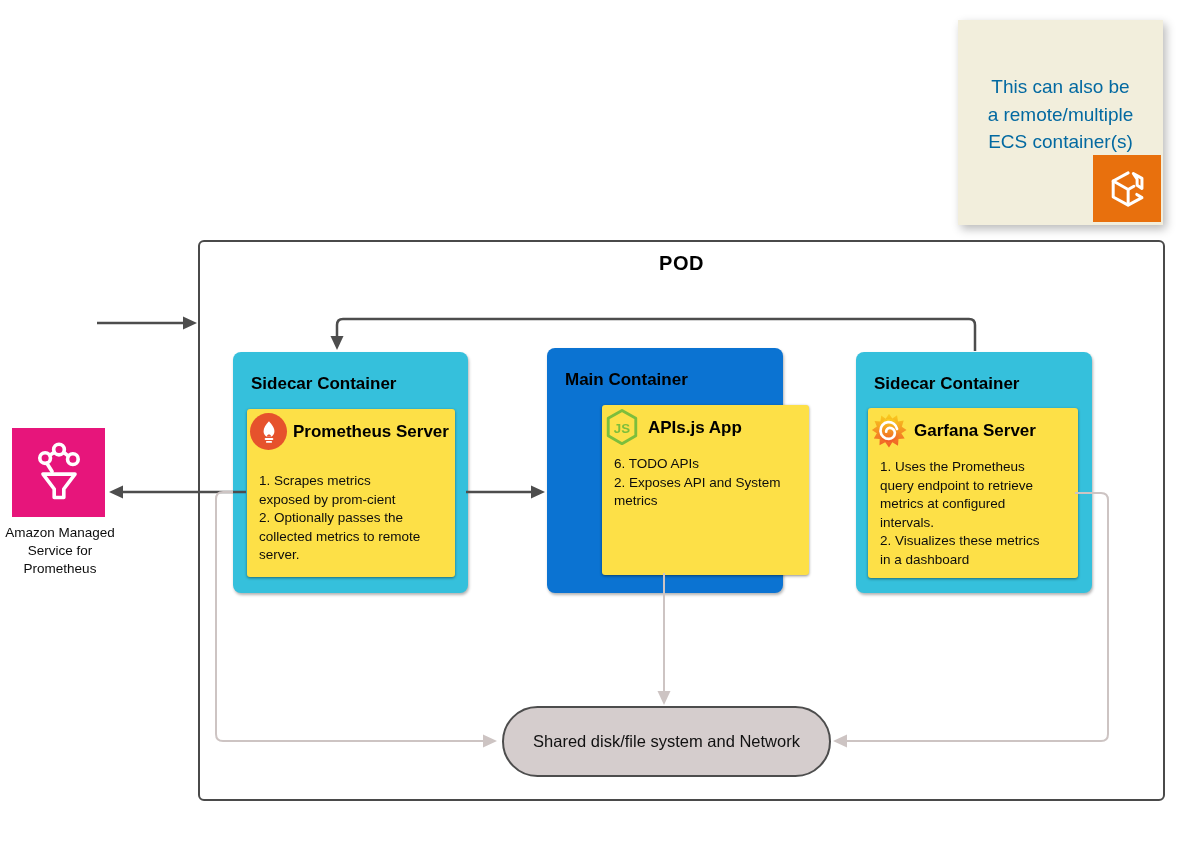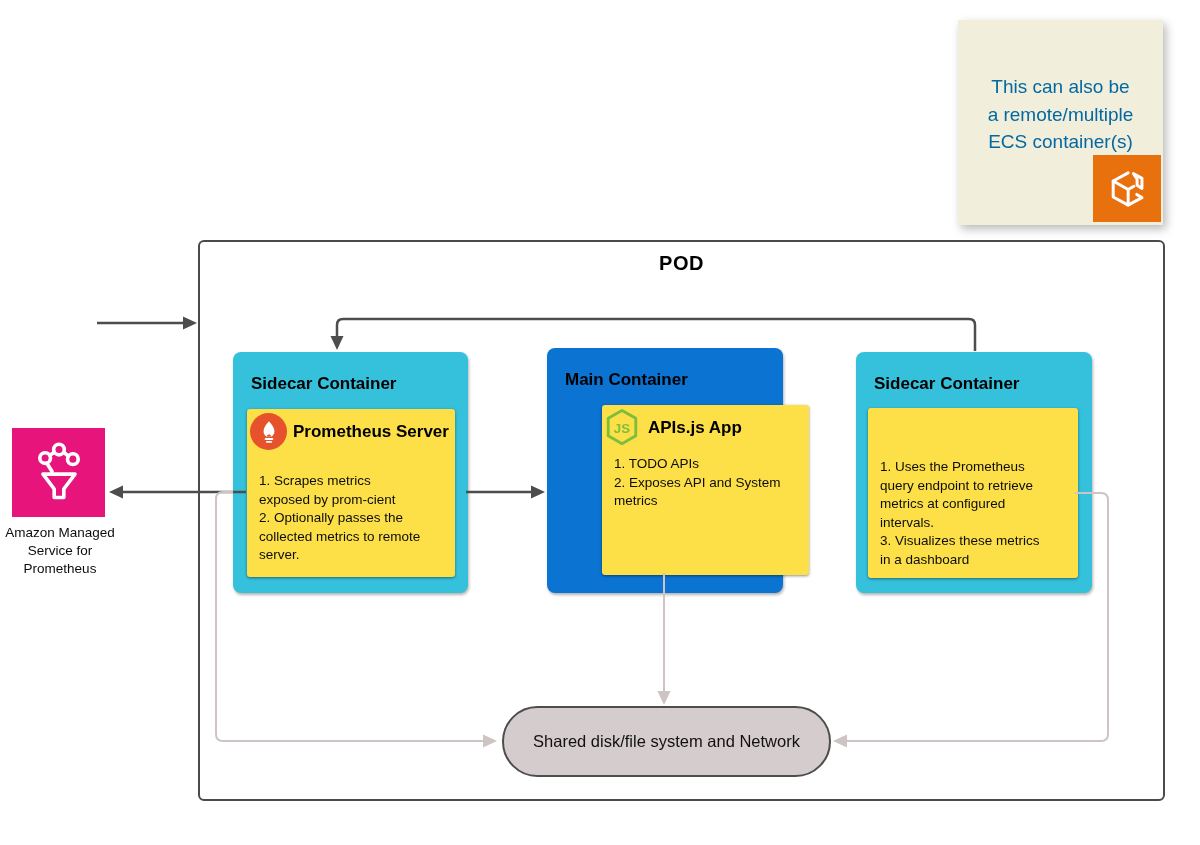--- a/index.html
+++ b/index.html
@@ -165,34 +165,52 @@
     <div class="inner-card">
       <div class="svc-header">
         <div class="svc-icon" style="left:1px;top:2px;">
           <svg width="38" height="42" viewBox="0 0 40 44">
             <path d="M20 3.5 L34.5 11.8 L34.5 30.2 L20 38.5 L5.5 30.2 L5.5 11.8 Z" fill="none" stroke="#7DBE3C" stroke-width="3" stroke-linejoin="round"></path>
             <text x="20" y="27" text-anchor="middle" font-family="Liberation Sans, sans-serif" font-size="14" font-weight="bold" fill="#7DBE3C">JS</text>
           </svg>
         </div>
         <div class="svc-name">APIs.js App</div>
       </div>
-      <div class="svc-body">1. TODO  APIs
+      <div class="svc-body">6. TODO  APIs
 2. Exposes API and System
 metrics</div>
     </div>
   </div>
 
   <div id="container-grafana" class="abs container-box">
     <div class="c-title">Sidecar Container</div>
     <div class="inner-card">
+      <div class="svc-header">
+        <div class="svc-icon" style="left:2px;top:3px;">
+          <svg width="38" height="38" viewBox="0 0 40 40">
+            <defs>
+              <linearGradient id="gg" x1="0" y1="0" x2="0" y2="1">
+                <stop offset="0" stop-color="#F9CE1D"></stop>
+                <stop offset="1" stop-color="#F05A28"></stop>
+              </linearGradient>
+            </defs>
+            <path fill="url(#gg)" d="M20 3 L23.5 8 L28.5 4.5 L29.5 11 L35.5 10 L33.5 16.5 L38.5 20
+              L33 23.5 L36.5 29 L30 29.5 L29.5 36.5 L23.5 33 L20 38.5 L16 33 L10 36 L10.2 29.5
+              L4 29 L7.2 23.5 L2 20 L7.2 16.2 L4.8 10.5 L11 11 L11.8 4.8 L16.5 8.2 Z"></path>
+            <circle cx="20" cy="20.5" r="12" fill="url(#gg)"></circle>
+            <path fill="none" stroke="#fff" stroke-width="2.8" stroke-linecap="round" d="M28.5 19 A 8.8 8.8 0 1 0 20 29.3 A 6.2 6.2 0 0 0 26.2 23 A 5.4 5.4 0 0 0 20.6 17.8 A 3.8 3.8 0 0 0 17 21.8"></path>
+          </svg>
+        </div>
+        <div class="svc-name">Garfana Server</div>
+      </div>
       <div class="svc-body">1. Uses the Prometheus
 query endpoint to retrieve
 metrics at configured
 intervals.
-3. Visualizes these metrics
+2. Visualizes these metrics
 in a dashboard</div>
     </div>
   </div>
 
   <div id="shared-pill" class="abs">
     <span>Shared disk/file system and Network</span>
   </div>
 
   <svg id="arrow-layer">
     <g fill="none" stroke="#4D4D4D" stroke-width="2.5">

